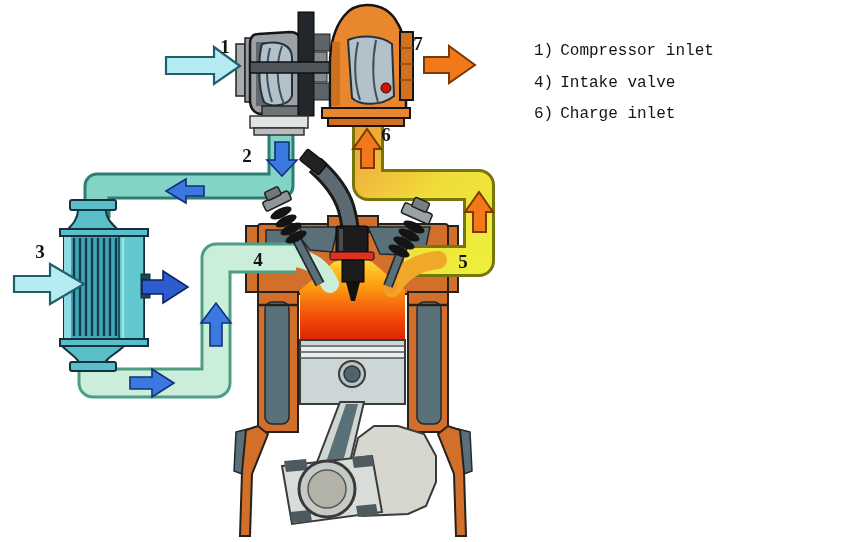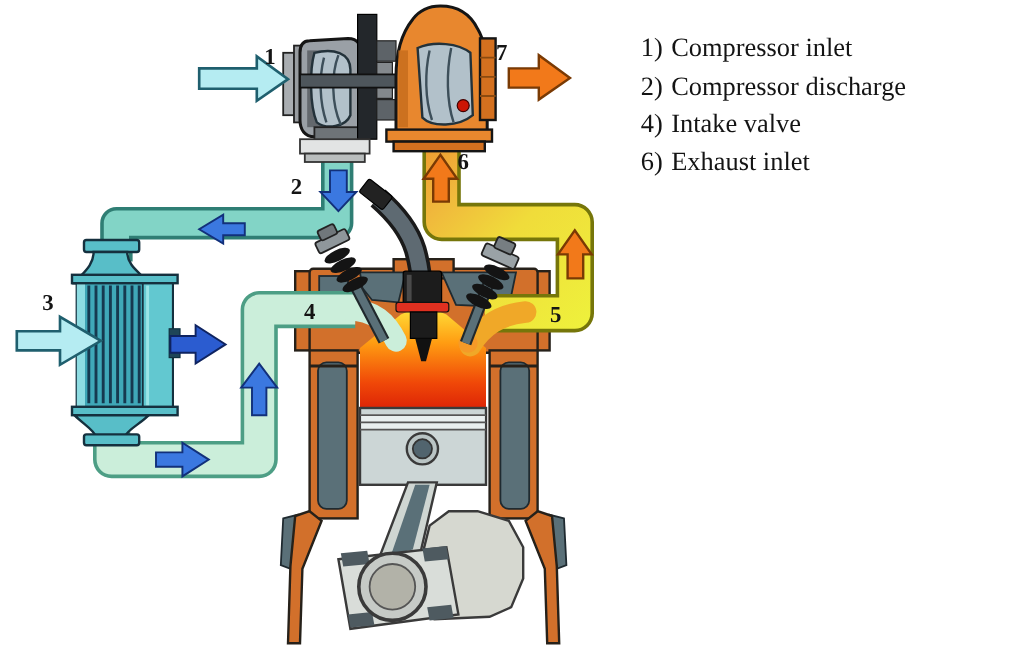--- a/index.html
+++ b/index.html
@@ -13,22 +13,22 @@
   .chous{fill:var(--compressor-gray);stroke:#151515;stroke-width:2.5;}
   .thous{fill:var(--turbine-orange);stroke:#151515;stroke-width:2.5;}
   .wheel{fill:#b2c1ca;stroke:#23323a;stroke-width:2;}
   .arrow-cyan{fill:var(--cold-air);stroke:#1f5f6e;stroke-width:2.2;}
   .arrow-blue{fill:var(--arrow-blue);stroke:#12307a;stroke-width:1.6;}
   .arrow-blue-big{fill:var(--arrow-blue-big);stroke:#0e2360;stroke-width:1.6;}
   .arrow-orange{fill:var(--exhaust-arrow);stroke:#7a3a04;stroke-width:2;}
   .callout{font-family:"Liberation Serif",serif;font-weight:bold;font-size:19px;
            fill:var(--label);}
   
-  #legend{position:absolute;left:534px;top:24px;color:var(--label);
-          font-size:22px;line-height:31.5px;white-space:nowrap;}
+  #legend{position:absolute;left:534px;top:36px;color:var(--label);
+          font-size:16px;line-height:31.5px;white-space:nowrap;font-family:Liberation Mono, monospace;}
   .lg-row span.num{margin-right:7px;}
 </style>
 </head>
 <body>
 
 <div id="stage">
 
 <svg width="850" height="542" viewBox="0 0 850 542">
   <defs>
     <linearGradient id="gradComb" x1="0" y1="256" x2="0" y2="340" gradientUnits="userSpaceOnUse">
@@ -215,18 +215,17 @@
   <text class="callout" x="247" y="162" text-anchor="middle">2</text>
   <text class="callout" x="40" y="258" text-anchor="middle">3</text>
   <text class="callout" x="258" y="266" text-anchor="middle">4</text>
   <text class="callout" x="463" y="268" text-anchor="middle">5</text>
   <text class="callout" x="386" y="141" text-anchor="middle">6</text>
   <text class="callout" x="418" y="50" text-anchor="middle">7</text>
 </svg>
 
 <div id="legend">
   <div class="lg-row"><span class="num">1)</span><span>Compressor inlet</span></div>
-  <div class="lg-row"><span class="num">2)</span><span>Compressor discharge</span></div>
   <div class="lg-row"><span class="num">4)</span><span>Intake valve</span></div>
-  <div class="lg-row"><span class="num">6)</span><span>Exhaust inlet</span></div>
+  <div class="lg-row"><span class="num">6)</span><span>Charge inlet</span></div>
 </div>
 
 </div>
 
 </body></html>

